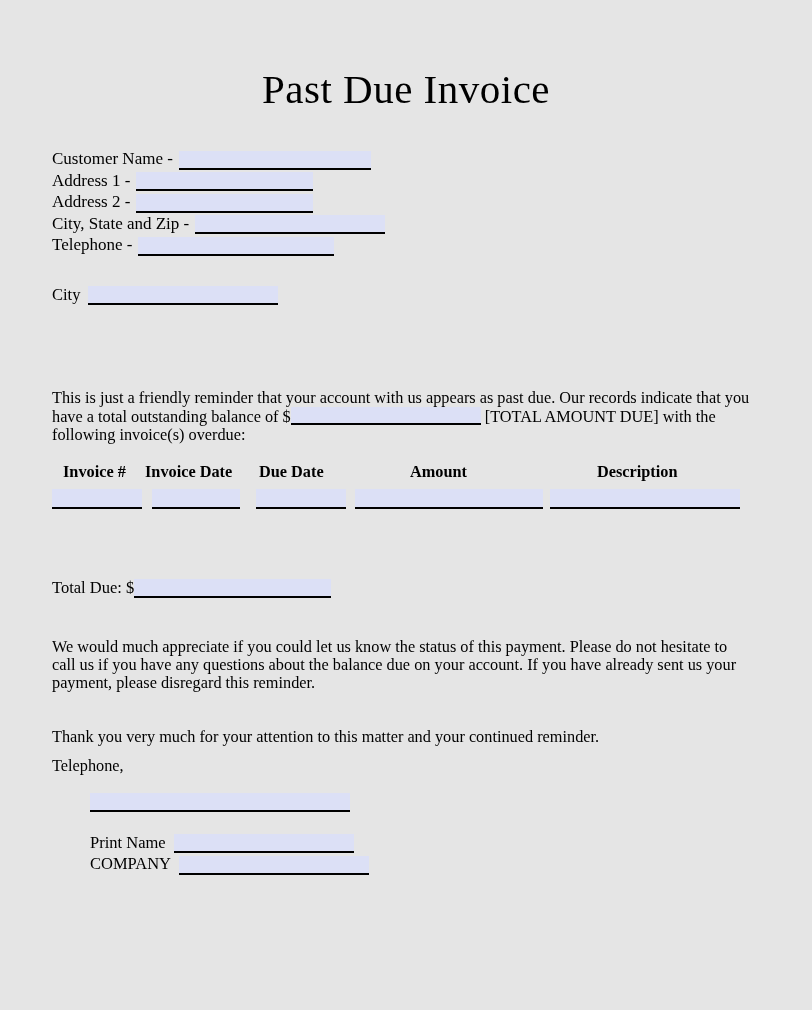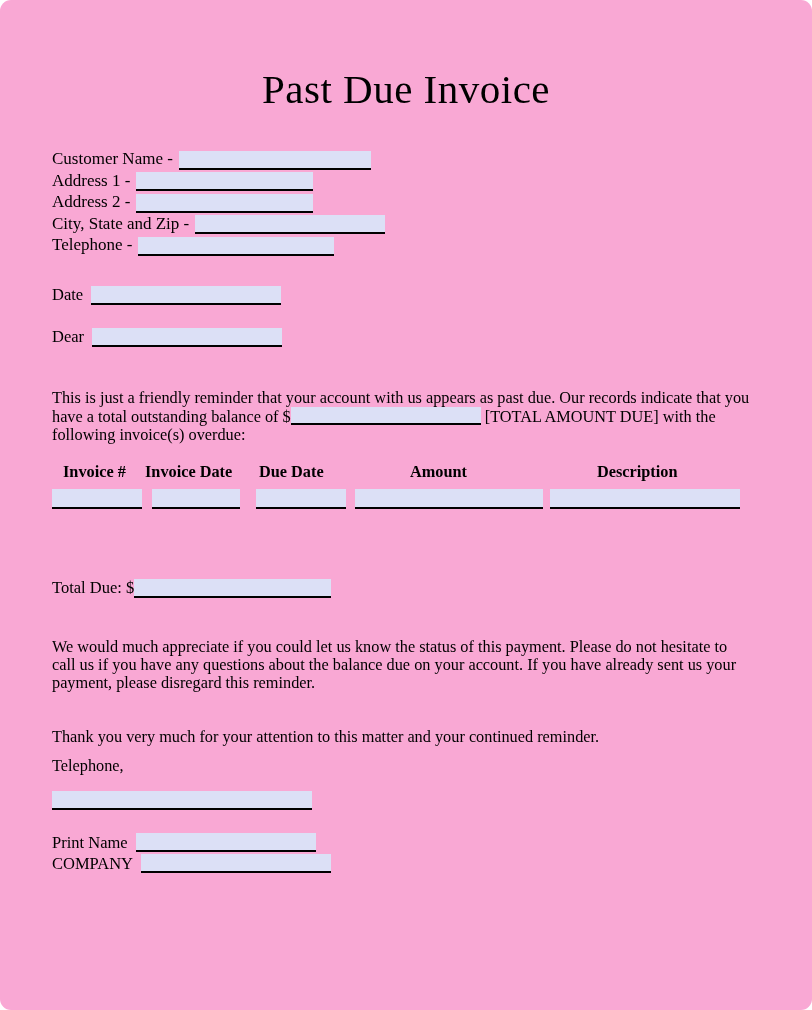--- a/index.html
+++ b/index.html
@@ -12,22 +12,21 @@
     height: 1010px;
     position: relative;
     font-family: "Liberation Serif", "DejaVu Serif", serif;
     color: #000000;
     overflow: hidden;
   }
 
   .page {
     position: absolute;
     inset: 0;
-    background: #f9a8d4;
-    border-radius: 11px;
+    background: #e5e5e5;
   }
 
   
   .doc-title {
     position: absolute;
     top: 36px;
     left: 0;
     width: 812px;
     text-align: center;
     font-size: 41px;
@@ -151,22 +150,23 @@
   .sign-block {
     position: absolute;
     left: 52px;
     top: 790px;
     font-size: 16.5px;
     line-height: 21.5px;
   }
   .sign-row {
     height: 21.5px;
     display: flex;
-    align-items: center;
-    white-space: nowrap;
+    align-items: flex-end;
+    white-space: nowrap;
+    margin-left: 38px;
   }
   .sign-gap { height: 20px; }
 </style>
 </head>
 <body>
 
 <div class="page">
 
   <h1 class="doc-title">Past Due Invoice</h1>
 
@@ -192,28 +192,24 @@
       <span class="field" style="width:190px; margin-left:6px;"></span>
     </div>
 
     <div class="addr-row">
       <span class="addr-label">Telephone -</span>
       <span class="field" style="width:196px; margin-left:6px;"></span>
     </div>
   </div>
 
   <div class="date-row">
-    <span>Date</span>
+    <span>City</span>
     <span class="field" style="width:190px; margin-left:8px;"></span>
   </div>
 
-  <div class="dear-row">
-    <span>Dear</span>
-    <span class="field" style="width:190px; margin-left:8px;"></span>
-  </div>
 
   <p class="para" id="para-intro"><span>This is just a friendly reminder that your account with us appears as past due. Our records indicate that you have a total outstanding balance of $</span><span class="inline-field" style="width:190px;"></span><span> [TOTAL AMOUNT DUE] with the following invoice(s) overdue:</span></p>
 
   <div class="inv-table">
     <div class="inv-head">
       <span style="left:11px;">Invoice #</span>
       <span style="left:93px;">Invoice Date</span>
       <span style="left:207px;">Due Date</span>
       <span style="left:358px;">Amount</span>
       <span style="left:545px;">Description</span>

